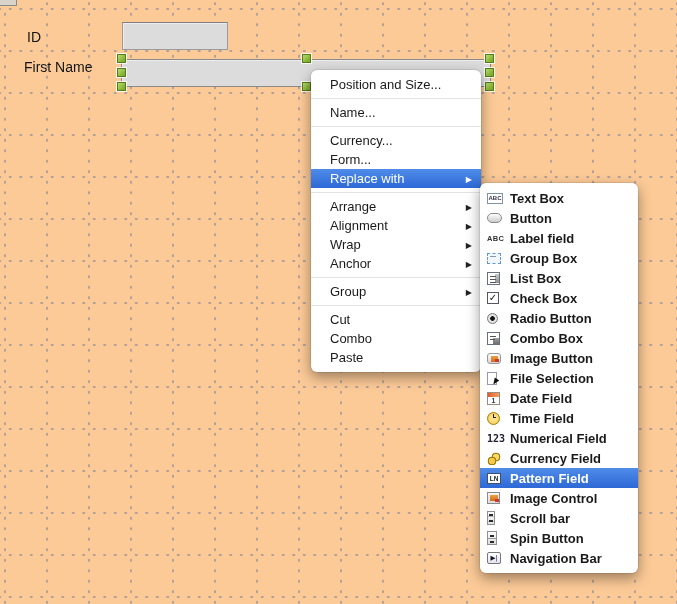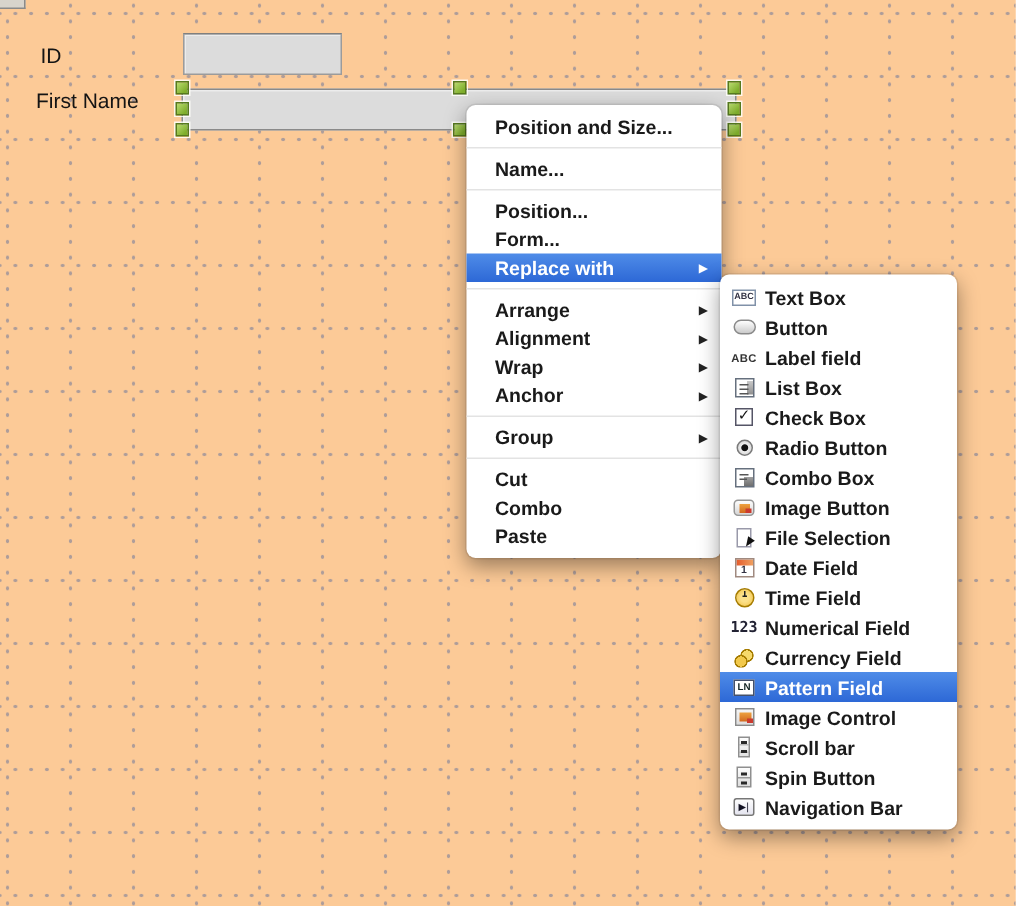--- a/index.html
+++ b/index.html
@@ -16,31 +16,31 @@
   .corner-widget{position:absolute;left:0;top:0;width:16px;height:5px;background:#d8d4cc;border-right:1px solid #8a8a8a;border-bottom:1px solid #8a8a8a;}
   .form-label{position:absolute;font-size:14px;color:#141414;}
   .field{position:absolute;background:#dcdcdc;border:1px solid #9b9b9b;border-top-color:#7f7f7f;box-shadow:inset 1px 1px 0 rgba(255,255,255,.45);}
   .field.selected{border:1px solid #8a8a8a;}
   .handle{position:absolute;width:9px;height:9px;background:linear-gradient(135deg,#b9db70 0%,#7fae2c 80%);border:1px solid #567a1e;box-shadow:0 0 0 1px rgba(255,255,250,.85);box-sizing:border-box;}
 
   
   .menu{position:absolute;background:#fff;border-radius:6px;padding:5px 0;
     box-shadow:0 5px 14px rgba(0,0,0,.4), 0 0 0 1px rgba(0,0,0,.07);
     font-size:13px;color:#1a1a1a;}
-  .cm-item{position:relative;height:19px;line-height:19px;padding:0 22px 0 19px;white-space:nowrap;font-weight:bold;}
+  .cm-item{position:relative;height:19px;line-height:19px;padding:0 22px 0 19px;white-space:nowrap;}
   .cm-sep{height:1px;background:#e3e3e3;margin:4px 0;}
   .has-sub::after{content:"\25B6";position:absolute;right:9px;top:50%;transform:translateY(-50%);font-size:8px;color:#222;font-family:"DejaVu Sans",sans-serif;}
   .hl{background:linear-gradient(#4f8ce8,#2d68d6);color:#fff;}
   .hl.has-sub::after{color:#fff;}
 
   .sm-item{position:relative;height:20px;display:flex;align-items:center;white-space:nowrap;}
   .sm-item .lab{padding-right:14px;font-weight:bold;}
 
   
-  .ic{width:18px;height:16px;display:inline-flex;align-items:center;justify-content:center;flex:none;margin:0 5px 0 7px;}
+  .ic{width:18px;height:16px;display:inline-flex;align-items:center;justify-content:flex-start;flex:none;margin:0 5px 0 7px;}
   .ic i{font-style:normal;display:block;box-sizing:border-box;}
   .ic-textbox i{width:16px;height:11px;border:1px solid #8091a8;background:#fff;font-size:6px;font-weight:bold;color:#334;line-height:9px;text-align:center;}
   .ic-button i{width:15px;height:10px;border:1px solid #8a8a8a;border-radius:5px;background:linear-gradient(#fefefe,#cccccc);}
   .ic-labelfield i{font-size:7.5px;font-weight:bold;color:#333;letter-spacing:.3px;}
   .ic-groupbox i{width:14px;height:11px;border:1px dashed #5f97d6;background:
       linear-gradient(#8898aa,#8898aa) 2px 2px/6px 1px no-repeat,#f2f7fd;}
   .ic-listbox i{width:13px;height:13px;border:1px solid #66707e;background:
       linear-gradient(#555,#555) 2px 3px/6px 1px no-repeat,
       linear-gradient(#555,#555) 2px 6px/6px 1px no-repeat,
       linear-gradient(#555,#555) 2px 9px/6px 1px no-repeat,
@@ -105,21 +105,21 @@
   <div class="handle" style="left:485px;top:68px;"></div>
   <div class="handle" style="left:117px;top:82px;"></div>
   <div class="handle" style="left:302px;top:82px;"></div>
   <div class="handle" style="left:485px;top:82px;"></div>
 
   <div class="menu" style="left:311px;top:70px;width:170px;">
     <div class="cm-item">Position and Size...</div>
     <div class="cm-sep"></div>
     <div class="cm-item">Name...</div>
     <div class="cm-sep"></div>
-    <div class="cm-item">Position...</div>
+    <div class="cm-item">Currency...</div>
     <div class="cm-item">Form...</div>
     <div class="cm-item has-sub hl">Replace with</div>
     <div class="cm-sep"></div>
     <div class="cm-item has-sub">Arrange</div>
     <div class="cm-item has-sub">Alignment</div>
     <div class="cm-item has-sub">Wrap</div>
     <div class="cm-item has-sub">Anchor</div>
     <div class="cm-sep"></div>
     <div class="cm-item has-sub">Group</div>
     <div class="cm-sep"></div>
@@ -141,20 +141,26 @@
         </span>
       <span class="lab">Button</span>
     </div>
     <div class="sm-item">
       <span class="ic ic-labelfield">
           <i>ABC</i>
         </span>
       <span class="lab">Label field</span>
     </div>
     <div class="sm-item">
+      <span class="ic ic-groupbox">
+          <i></i>
+        </span>
+      <span class="lab">Group Box</span>
+    </div>
+    <div class="sm-item">
       <span class="ic ic-listbox">
           <i></i>
         </span>
       <span class="lab">List Box</span>
     </div>
     <div class="sm-item">
       <span class="ic ic-checkbox">
           <i>✓</i>
         </span>
       <span class="lab">Check Box</span>

